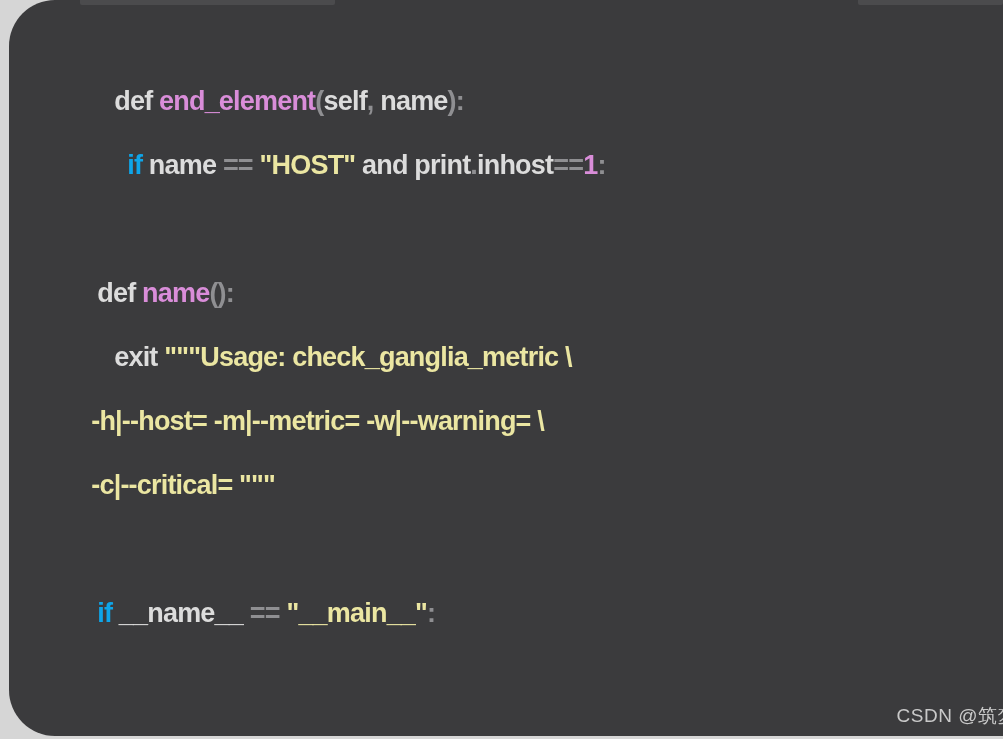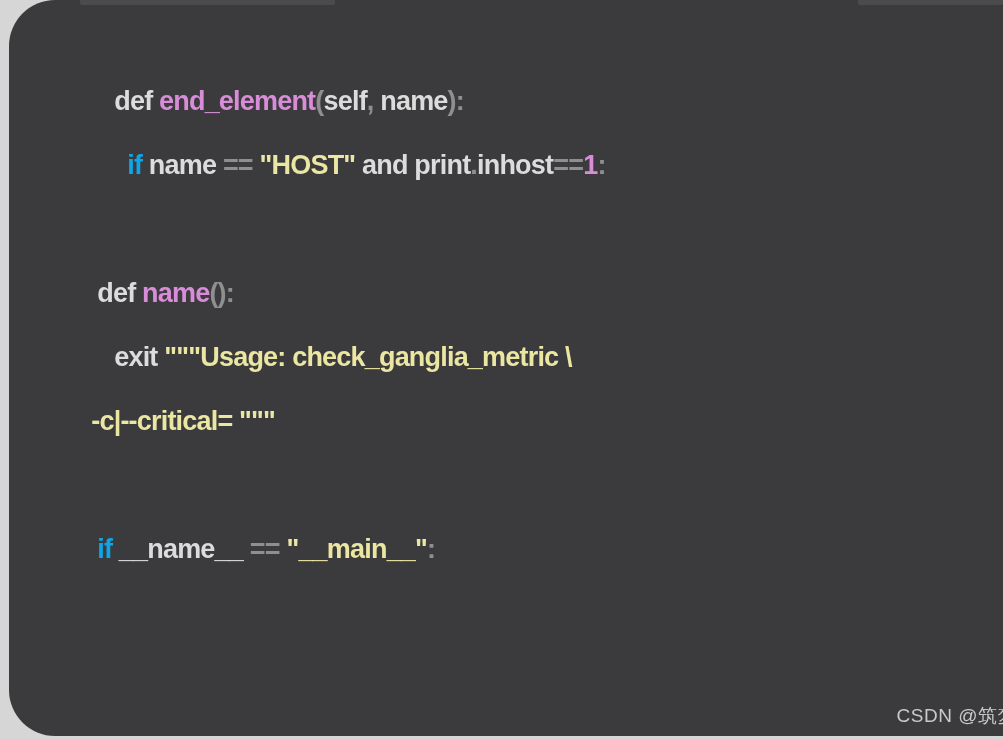--- a/index.html
+++ b/index.html
@@ -86,20 +86,23 @@
     <div class="line ind-0"></div>
 
     <div class="line ind-d">
       <span class="t-plain">def </span><span class="t-pink">name</span><span class="t-op">()</span><span class="t-op">:</span>
     </div>
 
     <div class="line ind-a">
       <span class="t-plain">exit </span><span class="t-yellow">"""Usage: check_ganglia_metric \</span>
     </div>
 
+    <div class="line ind-0">
+      <span class="t-yellow">-h|--host= -m|--metric= -w|--warning= \</span>
+    </div>
 
     <div class="line ind-0">
       <span class="t-yellow">-c|--critical= """</span>
     </div>
 
 
     <div class="line ind-0"></div>
 
     <div class="line ind-d">
       <span class="t-blue">if</span><span class="t-plain"> __name__ </span><span class="t-op">== </span><span class="t-yellow">"__main__"</span><span class="t-op">:</span>

